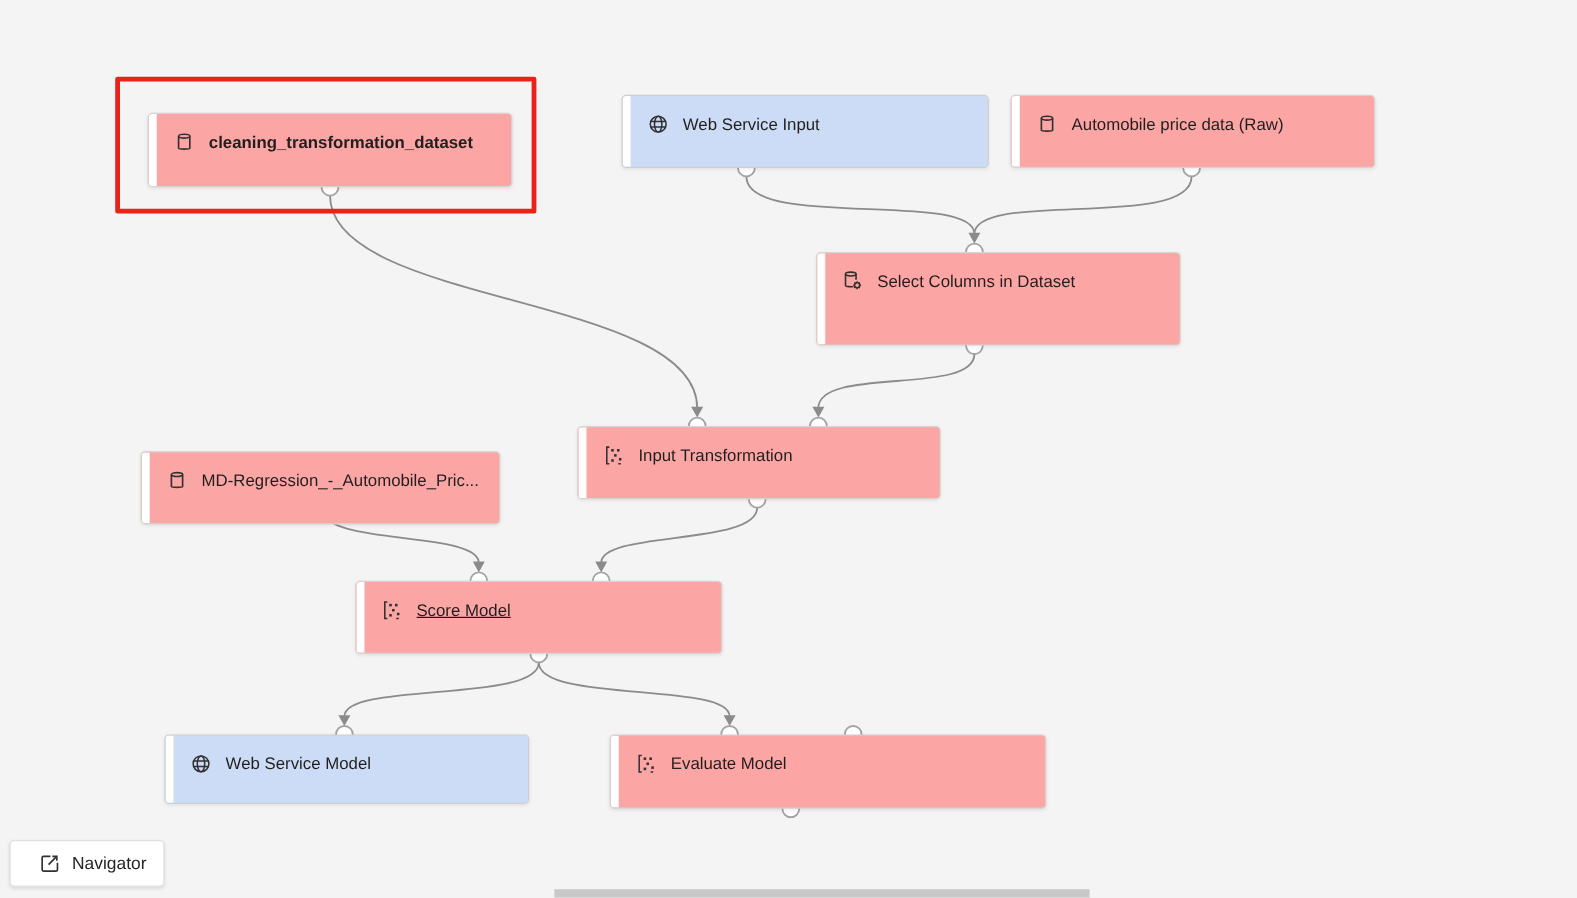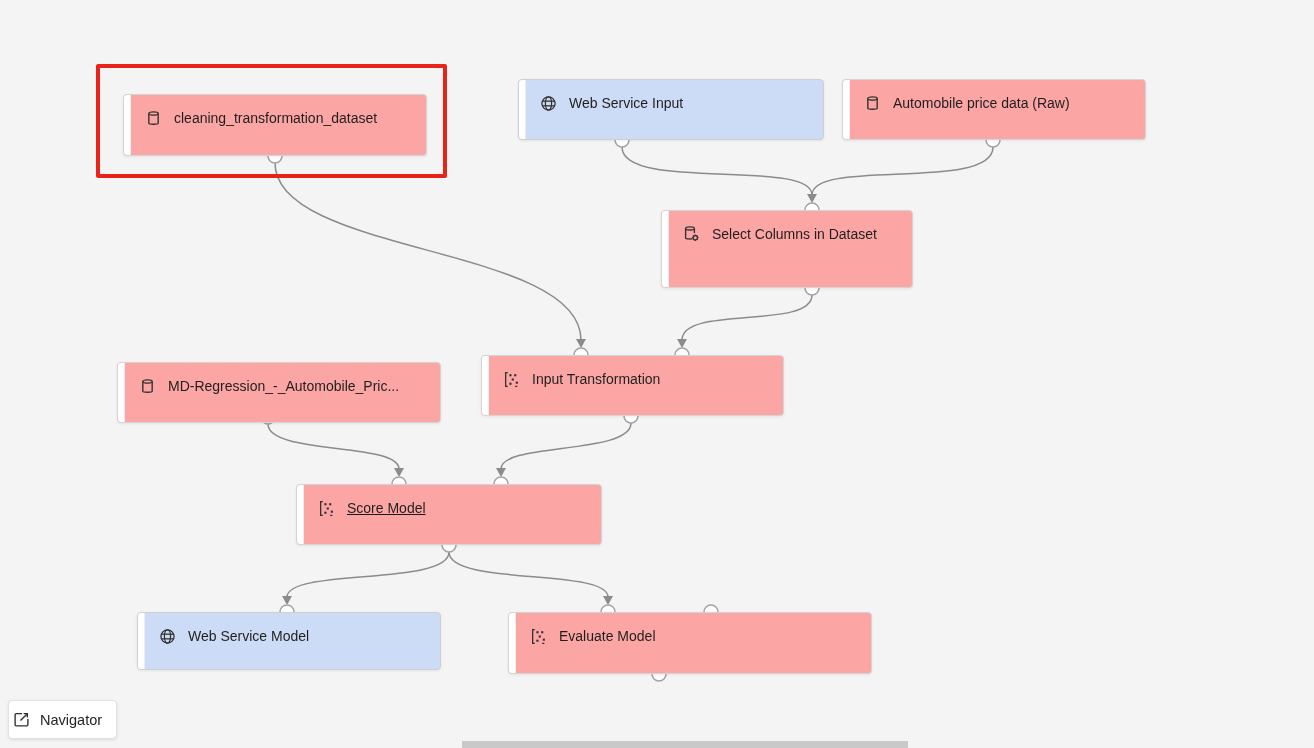--- a/index.html
+++ b/index.html
@@ -33,40 +33,40 @@
   .node .icon{width:18px;height:18px;flex:0 0 18px;display:inline-flex;align-items:center;justify-content:center;}
   .node .label{
     font-size:14px;line-height:18px;color:#201f1e;
     white-space:nowrap;overflow:hidden;text-overflow:ellipsis;
   }
   .node .sublabel{
     padding:10px 14px 0 20px;
     font-size:13.5px;color:#605e5c;white-space:nowrap;
   }
   
-  #node-cleaning{left:123px;top:94px;width:304px;height:62px;}
+  #node-cleaning{left:123px;top:94px;width:304px;height:62px;font-weight:bold;}
   #node-wsi{left:470px;top:79px;width:306px;height:61px;margin-left:48px;}
   #node-auto{left:842px;top:79px;width:304px;height:61px;}
-  #node-select{left:661px;top:210px;width:252px;height:78px;}
-  #node-md{left:117px;top:362px;width:324px;height:61px;}
+  #node-select{left:680px;top:210px;width:304px;height:78px;}
+  #node-md{left:117px;top:376px;width:300px;height:61px;}
   #node-apply{left:481px;top:355px;width:303px;height:61px;}
   #node-score{left:296px;top:484px;width:306px;height:61px;text-decoration:underline;}
   #node-wso{left:137px;top:612px;width:304px;height:58px;}
   #node-eval{left:508px;top:612px;width:364px;height:62px;}
   
   #selection-box{
     position:absolute;z-index:5;left:96px;top:64px;width:351px;height:114px;
     border:4px solid #e8231a;border-radius:2px;box-sizing:border-box;
     pointer-events:none;background:transparent;
   }
   
   #navigator-btn{
     position:absolute;z-index:6;left:8px;top:700px;height:37px;
     display:inline-flex;align-items:center;gap:10px;
-    padding:0 14px 0 4px;
+    padding:0 14px 0 24px;
     background:#ffffff;border:1px solid #e3e1df;border-radius:4px;
     box-shadow:0 1px 3px rgba(0,0,0,0.10);
     font-size:14.5px;color:#252423;cursor:pointer;
   }
   #navigator-btn .icon{width:17px;height:17px;display:inline-flex;}
   
   #hscroll-thumb{
     position:absolute;z-index:6;left:462px;top:741px;width:446px;height:7px;
     background:#c9c9c9;cursor:pointer;
   }

